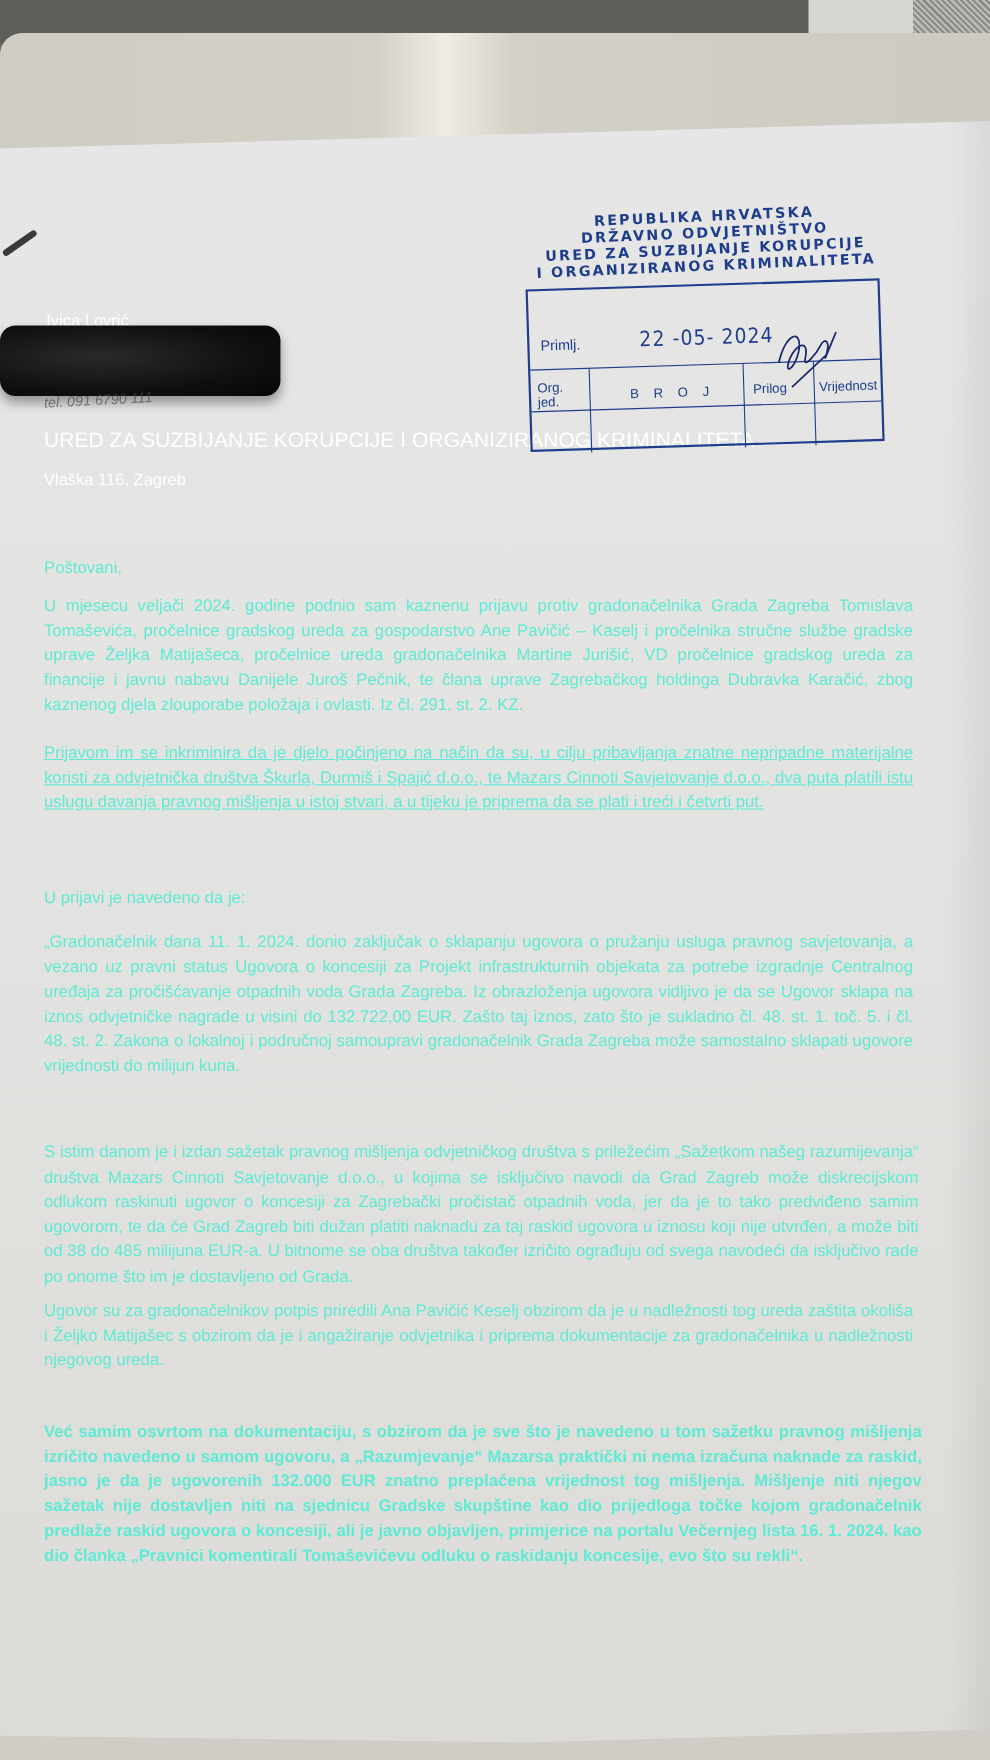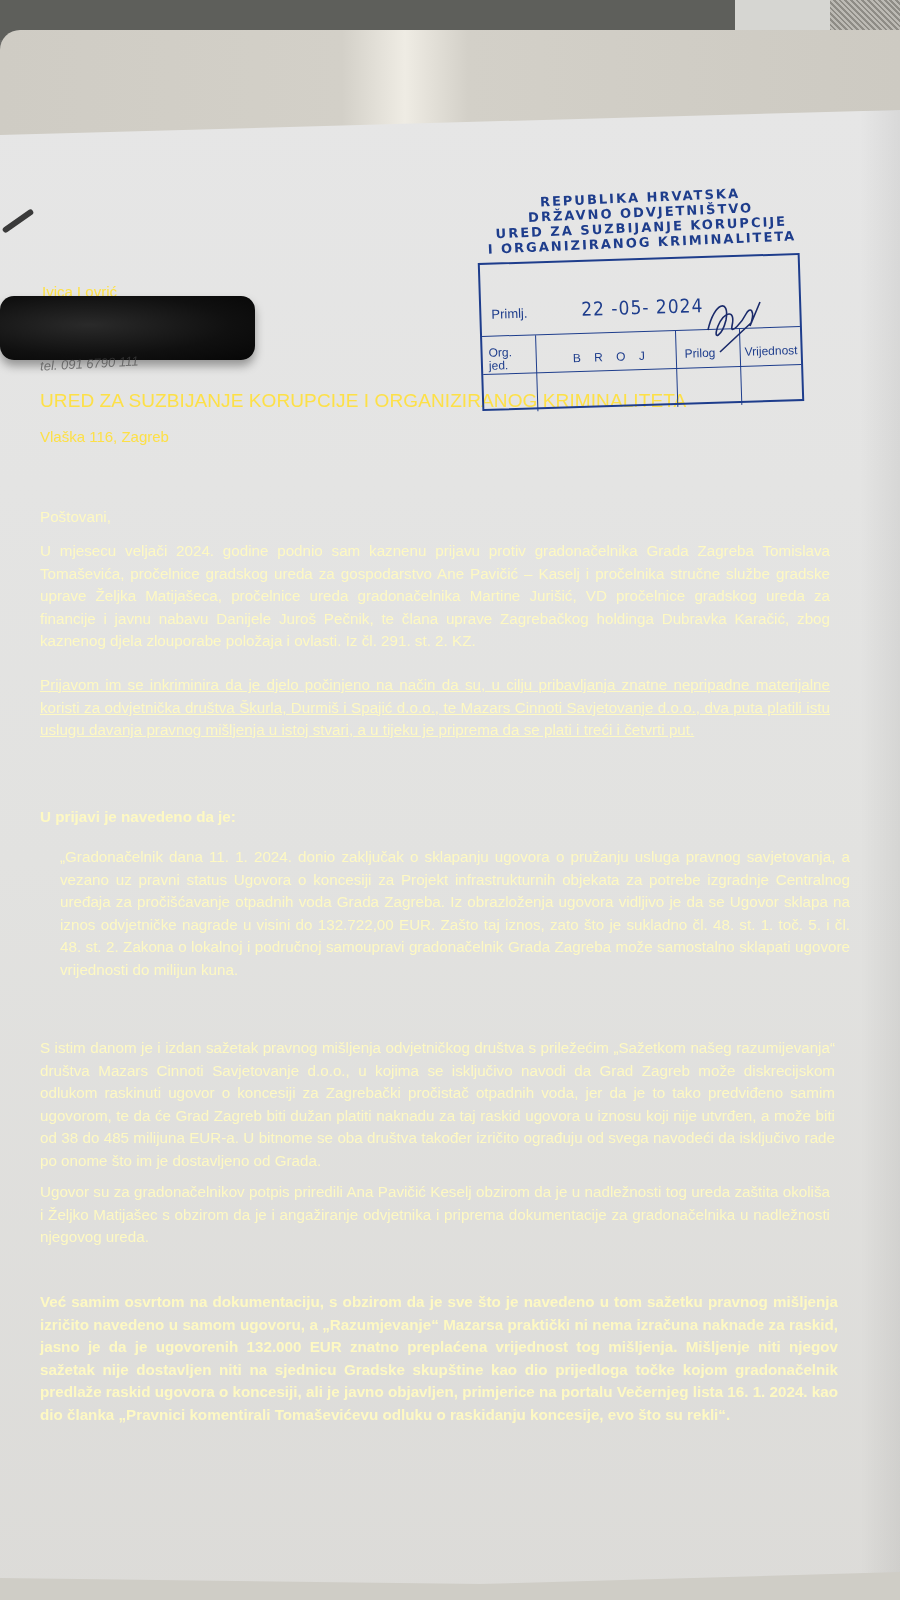--- a/index.html
+++ b/index.html
@@ -30,21 +30,21 @@
       background: linear-gradient(90deg, rgba(0,0,0,0) 0%, rgba(0,0,0,0.06) 100%);
       pointer-events: none;
     }
     .bottom-curl {
       position: absolute; left: 0; top: 1572px; width: 900px; height: 28px;
       background: #cfcdc6;
       clip-path: polygon(0 6px, 480px 12px, 900px 0, 900px 28px, 0 28px);
     }
     .pen { position: absolute; left: 0; top: 218px; width: 36px; height: 6px; background: #3a3a3a; transform: rotate(-35deg); border-radius: 3px; }
 
-    .text { position: absolute; color: #fde047; font-family: "Liberation Sans", sans-serif; }
+    .text { position: absolute; color: #ffffff; font-family: "Liberation Sans", sans-serif; }
     .sender-name { left: 42px; top: 283px; font-size: 15px; }
     .redaction {
       position: absolute; left: 0; top: 296px; width: 255px; height: 64px;
       background: radial-gradient(ellipse at 35% 45%, #2a2a2a 0%, #101010 60%, #060606 100%);
       border-radius: 14px;
       box-shadow: 0 6px 10px rgba(0,0,0,0.35);
     }
     .handwritten-phone { left: 40px; top: 356px; font-size: 13px; color: #444; font-style: italic; transform: rotate(-3deg); opacity: 0.65; }
     .recipient { left: 40px; top: 390px; font-size: 19px; letter-spacing: 0.1px; }
     .address { left: 40px; top: 428px; font-size: 15px; }
@@ -64,26 +64,26 @@
     .c1 { left: 0; width: 54px; }
     .c2 { left: 54px; width: 140px; }
     .c3 { left: 194px; width: 64px; }
     .cell-label { position: absolute; font-size: 12px; line-height: 13px; }
     .lbl-org { left: 6px; top: 82px; }
     .lbl-broj { left: 90px; top: 90px; letter-spacing: 5px; }
     .lbl-prilog { left: 202px; top: 89px; }
     .lbl-vrijednost { left: 262px; top: 89px; }
     .signature { position: absolute; left: 700px; top: 292px; width: 70px; height: 80px; }
 
-    .body-text { position: absolute; left: 40px; width: 790px; font-size: 15.2px; line-height: 22.5px; color: #fef9c3; text-align: justify; }
+    .body-text { position: absolute; left: 40px; width: 790px; font-size: 15.2px; line-height: 22.5px; color: #5eead4; text-align: justify; }
     .p-salutation { top: 506px; }
     .p1 { top: 540px; }
     .p2 { top: 674px; text-decoration: underline; }
-    .p3 { top: 806px; font-weight: bold; }
-    .p4 { top: 846px; margin-left: 20px; }
+    .p3 { top: 806px; }
+    .p4 { top: 846px; }
     .p5 { top: 1001px; width: 795px; margin-top: 36px; }
     .p6 { top: 1181px; }
     .p7 { top: 1291px; width: 798px; font-weight: bold; }
   </style>
 </head>
 <body>
 
 <div class="bg-dark"></div>
 <div class="bg-light-strip"></div>
 <div class="bg-fabric"></div>

